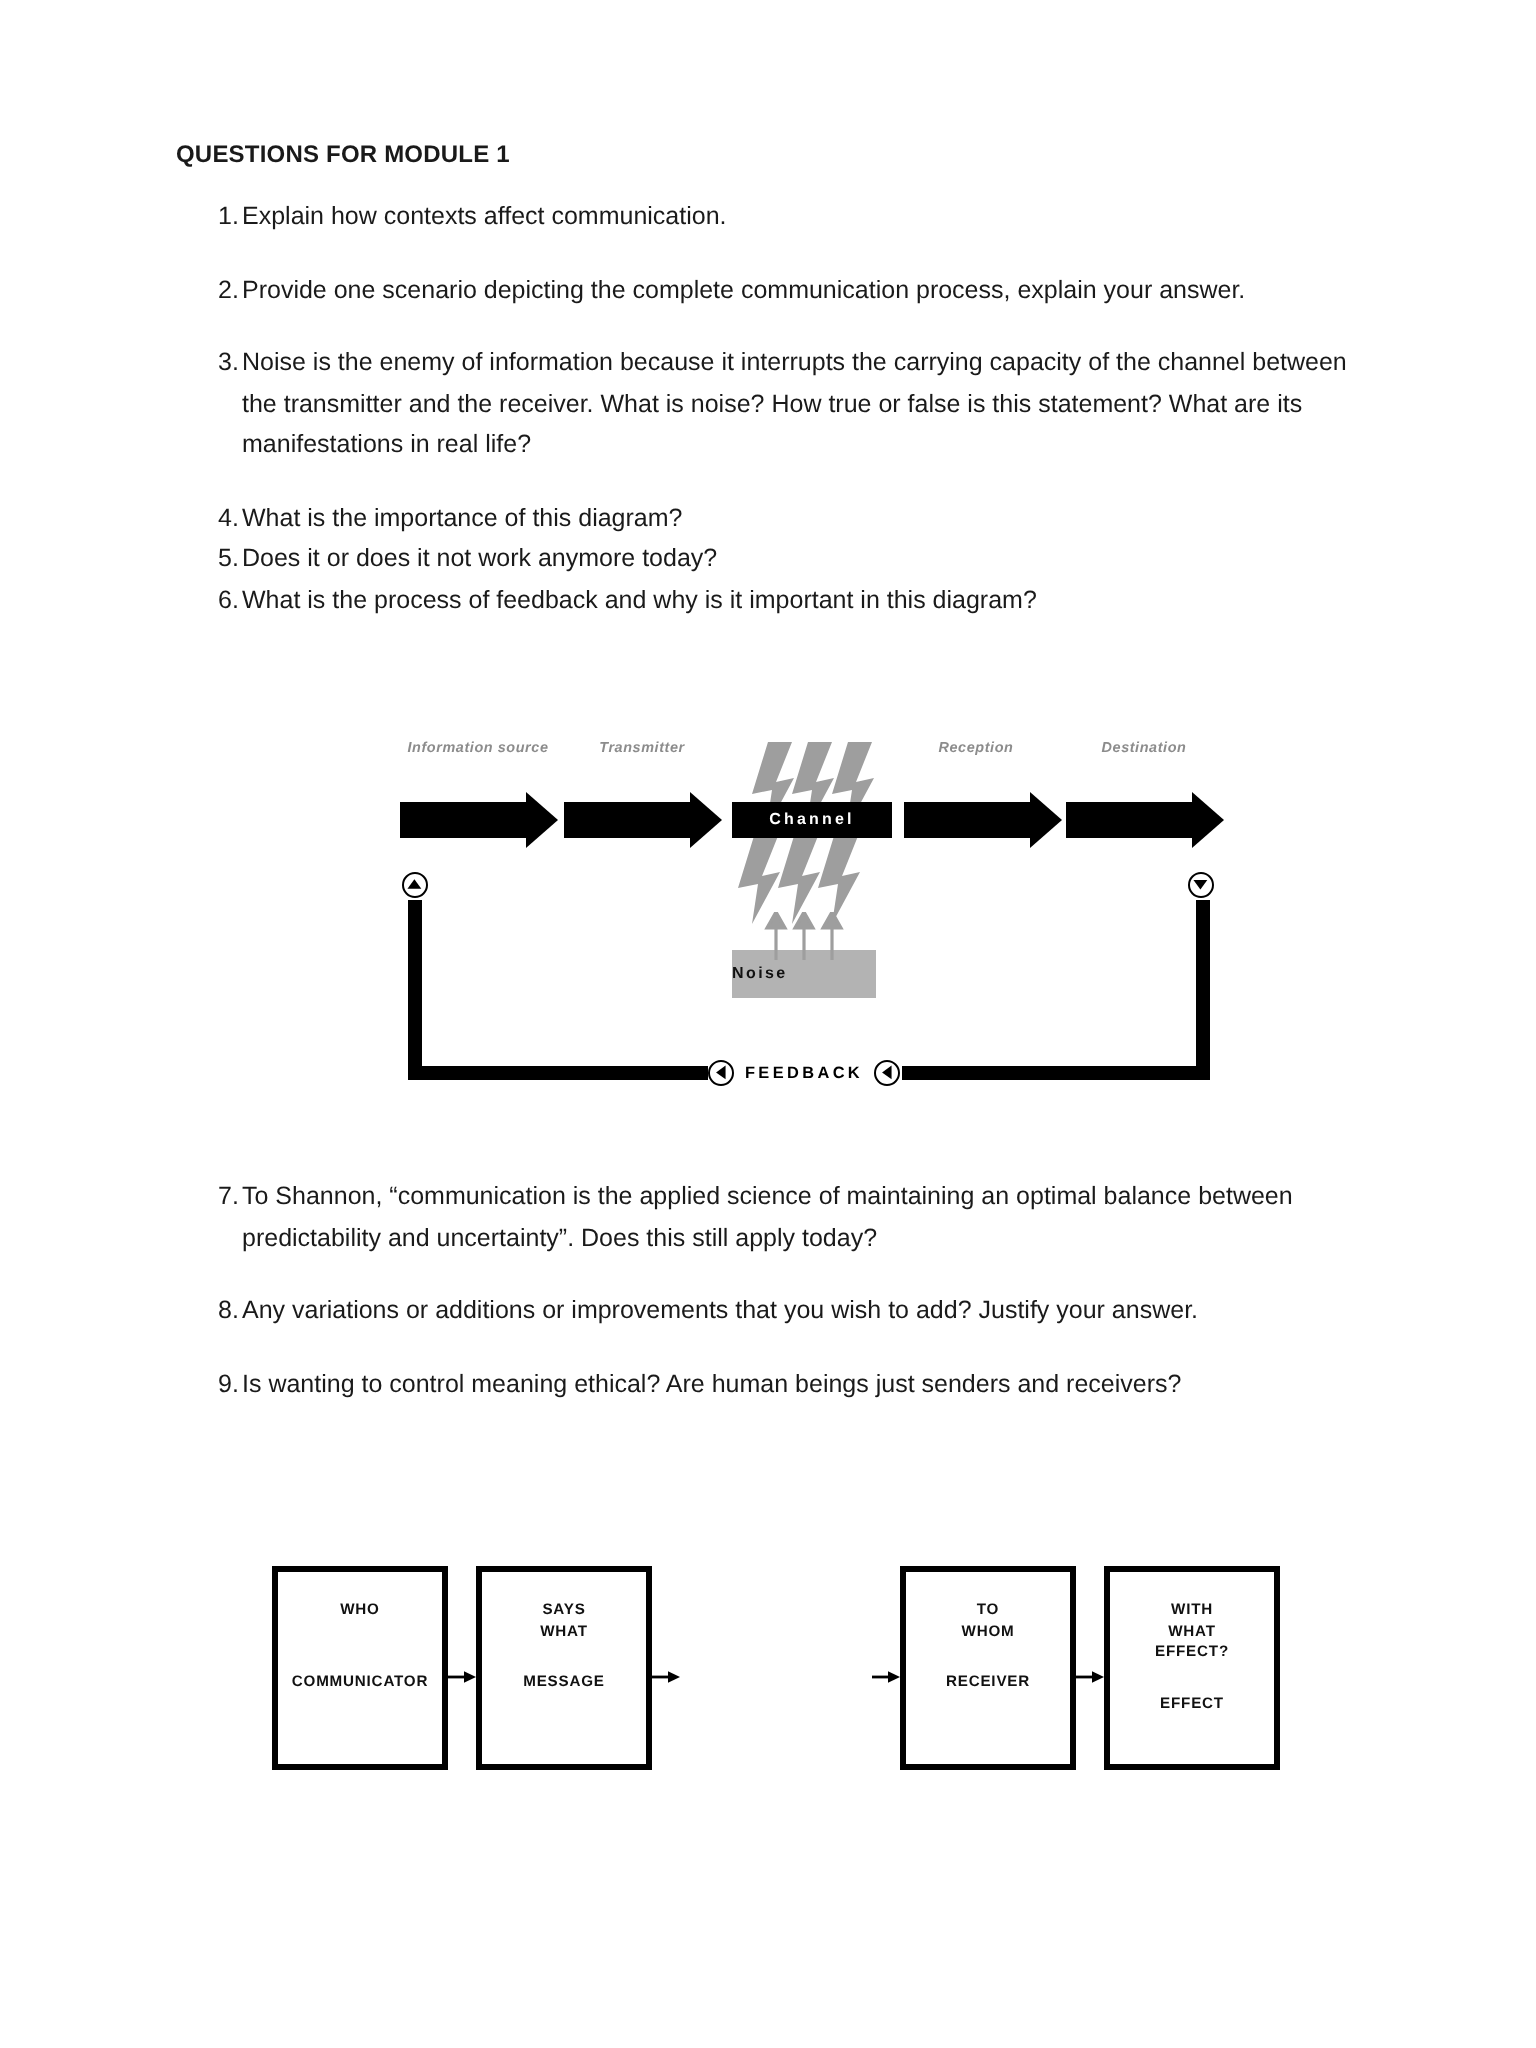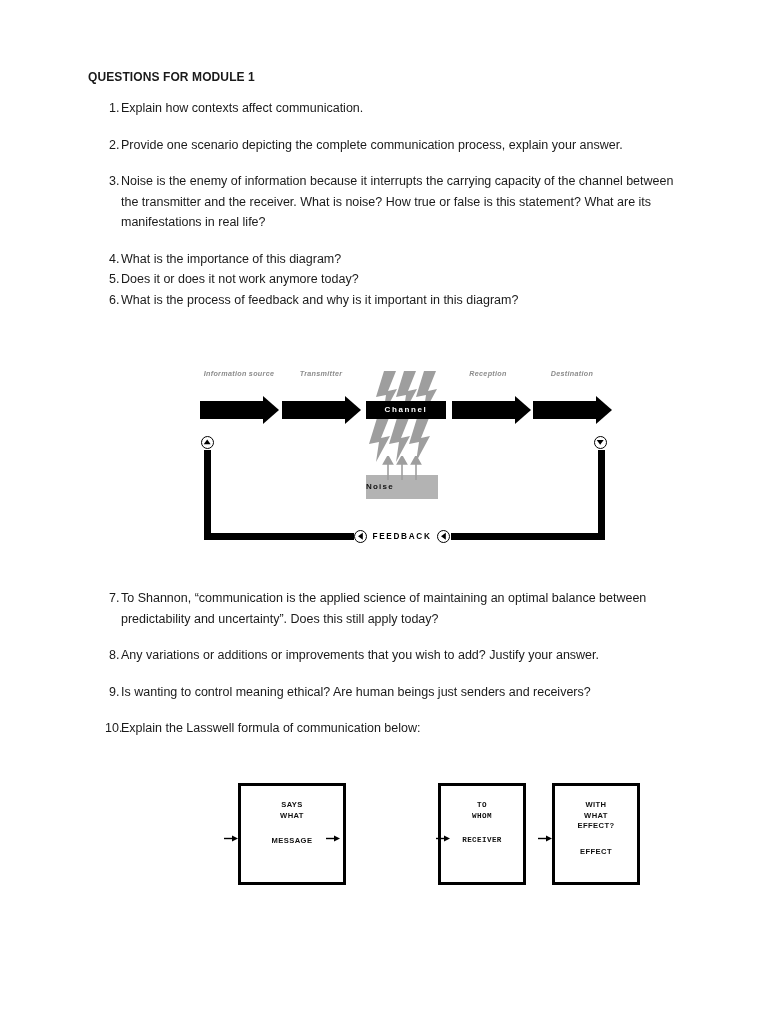--- a/index.html
+++ b/index.html
@@ -348,48 +348,48 @@
     <div class="qitem">
       <span class="qnum">8.</span>
       <span class="qtext">Any variations or additions or improvements that you wish to add? Justify your answer.</span>
     </div>
     <div class="gap-lg"></div>
     <div class="qitem">
       <span class="qnum">9.</span>
       <span class="qtext">Is wanting to control meaning ethical? Are human beings just senders and receivers?</span>
     </div>
     <div class="gap-lg"></div>
-    <div class="qitem">
-      <span class="qnum wide">10.</span>
-      <span class="qtext">Explain the Lasswell formula of communication below:</span>
-    </div>
   </div>
 
   <div class="lasswell">
 
+    <div class="lbox" style="left:0px; width:88px;">
+      <div class="top">WHO</div>
+      <div class="bot">COMMUNICATOR</div>
+    </div>
     <svg class="lconn" style="left:88px;" viewBox="0 0 14 9">
       <line x1="0" y1="4.5" x2="9" y2="4.5" stroke="#000" stroke-width="1.4"></line>
       <polygon points="14,4.5 8,1.6 8,7.4" fill="#000"></polygon>
     </svg>
 
-    <div class="lbox" style="left:102px; width:108px;">
+    <div class="lbox" style="left:102px; width:88px;">
       <div class="top">SAYS<br>WHAT</div>
       <div class="bot">MESSAGE</div>
     </div>
     <svg class="lconn" style="left:190px;" viewBox="0 0 14 9">
       <line x1="0" y1="4.5" x2="9" y2="4.5" stroke="#000" stroke-width="1.4"></line>
       <polygon points="14,4.5 8,1.6 8,7.4" fill="#000"></polygon>
     </svg>
 
     <svg class="lconn" style="left:300px;" viewBox="0 0 14 9">
       <line x1="0" y1="4.5" x2="9" y2="4.5" stroke="#000" stroke-width="1.4"></line>
       <polygon points="14,4.5 8,1.6 8,7.4" fill="#000"></polygon>
     </svg>
 
-    <div class="lbox" style="left:302px; width:88px;font-family:Liberation Mono, monospace;">
+    <div class="lbox" style="left:314px; width:88px;">
       <div class="top">TO<br>WHOM</div>
       <div class="bot">RECEIVER</div>
     </div>
     <svg class="lconn" style="left:402px;" viewBox="0 0 14 9">
       <line x1="0" y1="4.5" x2="9" y2="4.5" stroke="#000" stroke-width="1.4"></line>
       <polygon points="14,4.5 8,1.6 8,7.4" fill="#000"></polygon>
     </svg>
 
     <div class="lbox tall" style="left:416px; width:88px;">
       <div class="top">WITH<br>WHAT<br>EFFECT?</div>

